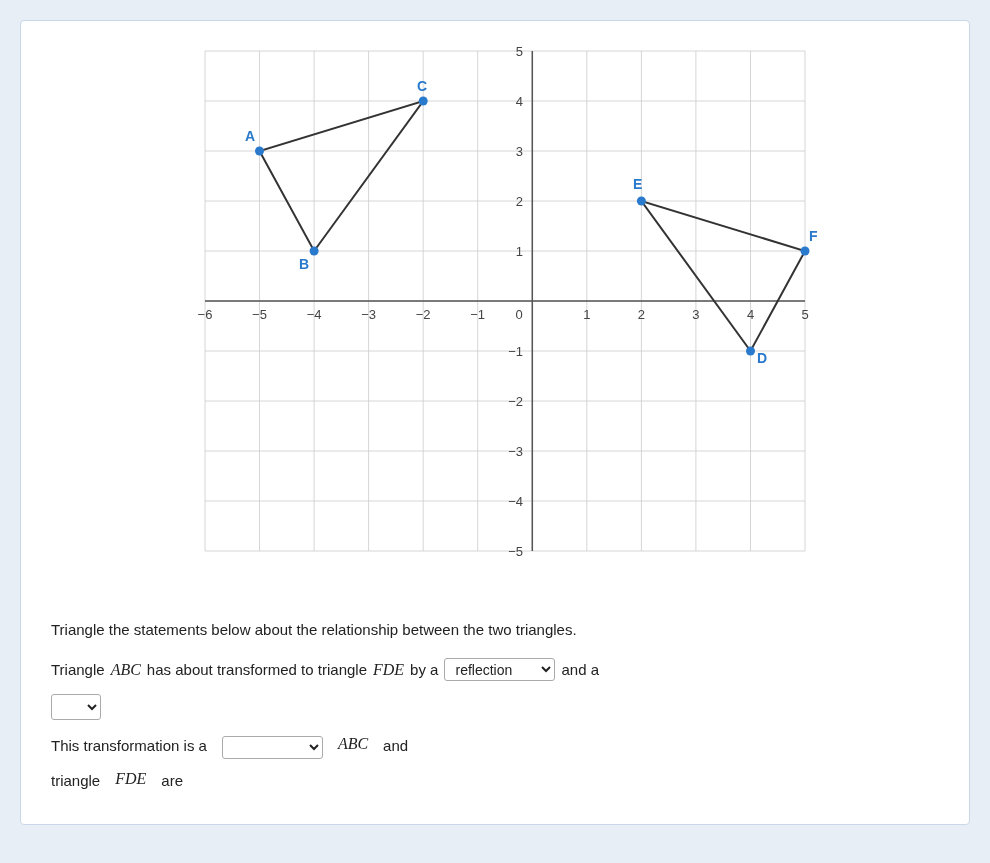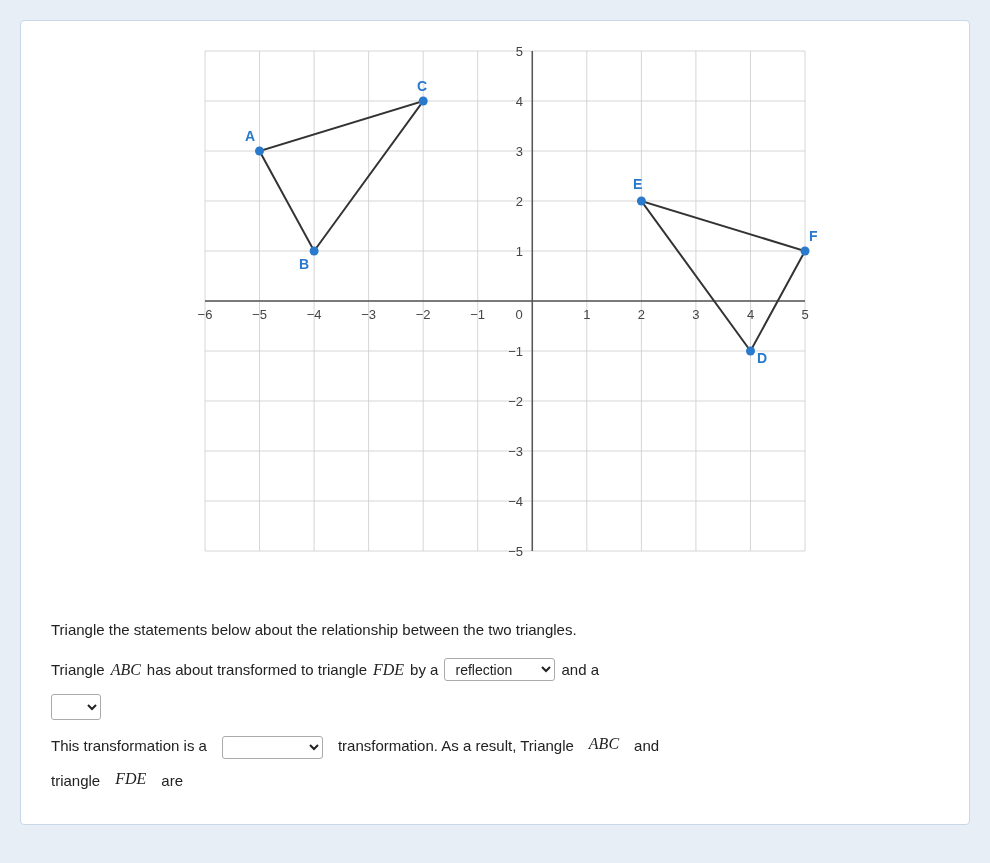--- a/index.html
+++ b/index.html
@@ -223,21 +223,20 @@
   </div>
 
   <div class="line3">
     <span>This transformation is a</span>
     <select>
       <option value=""></option>
       <option value="rigid">rigid</option>
       <option value="non-rigid">non-rigid</option>
       <option value="similarity">similarity</option>
     </select>
-    <span>transformation. As a result, Triangle</span>
     <span class="italic-label">ABC</span>
     <span>and</span>
   </div>
 
   <div class="line3" style="margin-top:6px;">
     <span>triangle</span>
     <span class="italic-label">FDE</span>
     <span>are</span>
   </div>
 

